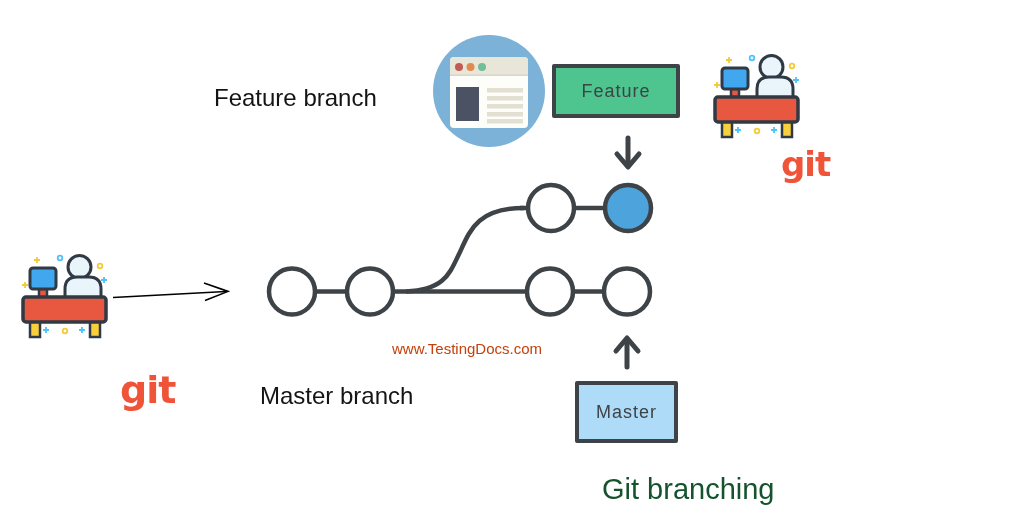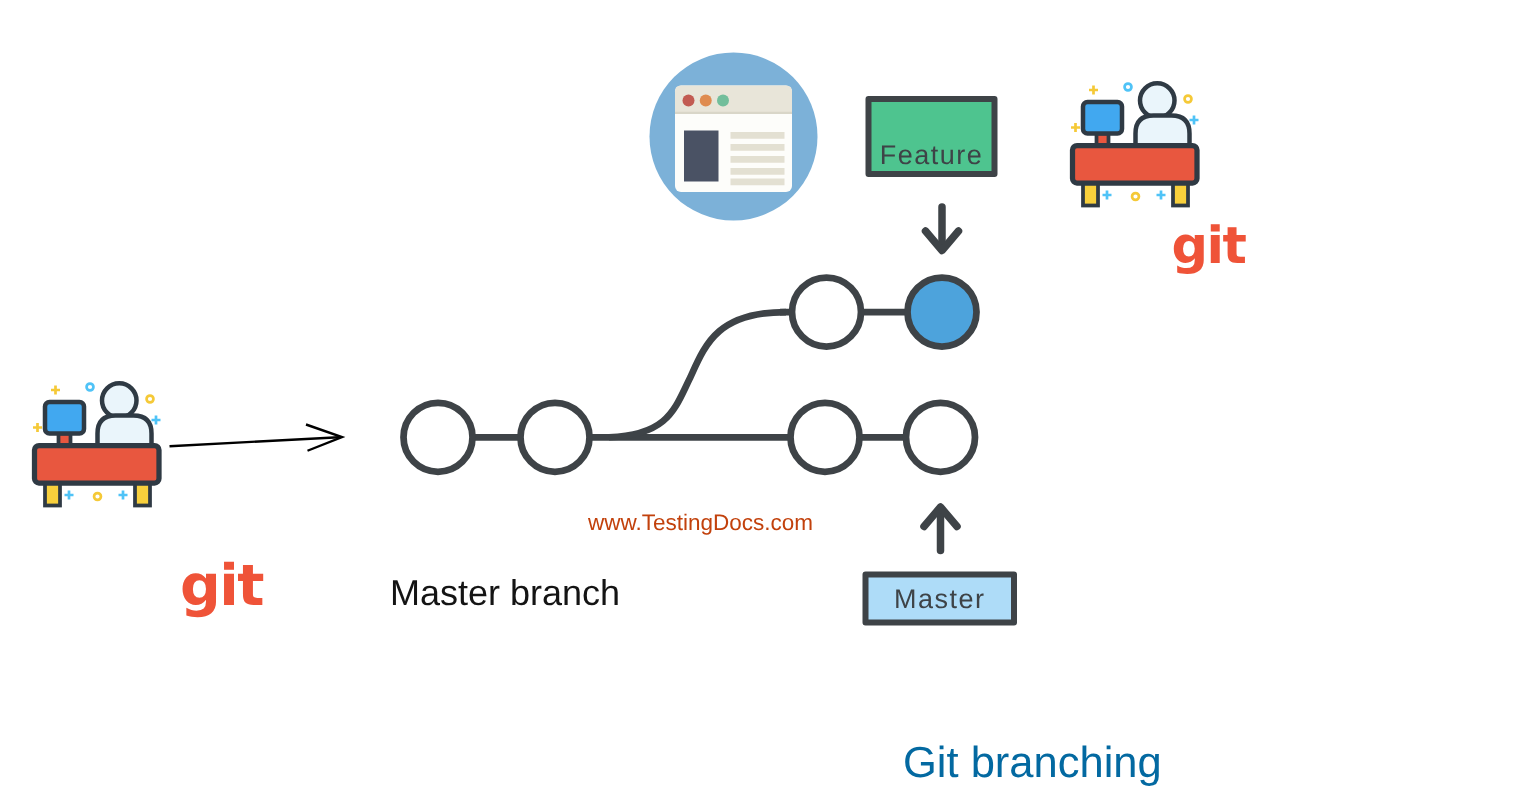--- a/index.html
+++ b/index.html
@@ -4,34 +4,34 @@
 <style>
   html,body{margin:0;padding:0;background:#fff;}
   .stage{
     position:relative;width:1024px;height:527px;background:#ffffff;
     overflow:hidden;font-family:"Liberation Sans", sans-serif;
   }
   .abs{position:absolute;}
   .label{color:#141414;font-size:24px;white-space:nowrap;}
   .feature-branch-label{left:214px;top:84px;}
   .master-branch-label{left:260px;top:382px;}
-  .page-title{left:602px;top:473px;font-size:29px;color:#0369a1;margin-top:20px;}
+  .page-title{left:602px;top:473px;font-size:29px;color:#14532d;}
   .watermark{left:392px;top:340px;font-size:15px;color:#c2410c;}
   .graph-svg{left:0;top:0;width:1024px;height:527px;}
   .badge-svg{left:432px;top:34px;width:114px;height:114px;}
   .desk-svg{width:90px;height:92px;}
   .desk-right{left:710px;top:50px;}
   .desk-left{left:18px;top:250px;}
   .node-box{
     display:flex;align-items:center;justify-content:center;
     border:4px solid #3E4347;border-radius:2px;box-sizing:border-box;
     font-size:18px;color:#3E4347;letter-spacing:1px;
   }
-  .feature-box{left:577px;top:64px;width:88px;height:54px;align-items:flex-end;}
-  .master-box{left:575px;top:381px;width:103px;height:36px;}
+  .feature-box{left:552px;top:64px;width:128px;height:54px;}
+  .master-box{left:575px;top:381px;width:103px;height:62px;}
   .git-logo{
     font-weight:bold;color:#EF5338;white-space:nowrap;
     font-family:"DejaVu Sans", sans-serif;letter-spacing:-1px;
   }
   .git-left{left:120px;top:368px;font-size:38px;}
   .git-right{left:781px;top:144px;font-size:34px;}
 </style>
 </head>
 <body>
 
@@ -66,20 +66,21 @@
       <path d="M 628 138 L 628 163"></path>
       <path d="M 617 154 L 628 167 L 639 154" fill="none"></path>
     </g>
 
     <g stroke="#3E4347" stroke-width="5" stroke-linecap="round" stroke-linejoin="round">
       <path d="M 627 367 L 627 342"></path>
       <path d="M 616 351 L 627 338 L 638 351" fill="none"></path>
     </g>
   </svg>
 
+  <div class="abs label feature-branch-label">Feature branch</div>
   <div class="abs label master-branch-label">Master branch</div>
   <div class="abs label page-title">Git branching</div>
   <div class="abs label watermark">www.TestingDocs.com</div>
 
   <svg class="abs badge-svg" viewBox="0 0 114 114">
     <circle cx="57" cy="57" r="56" fill="#7CB1D8"></circle>
     <rect x="18" y="23" width="78" height="71" rx="4" fill="#FDFDFA"></rect>
     <path d="M 22 23 L 92 23 Q 96 23 96 27 L 96 42 L 18 42 L 18 27 Q 18 23 22 23 Z" fill="#E8E5D9"></path>
     <rect x="18" y="40.5" width="78" height="1.5" fill="#D9D6C8"></rect>
     <circle cx="27" cy="33" r="4" fill="#C25B52"></circle>

